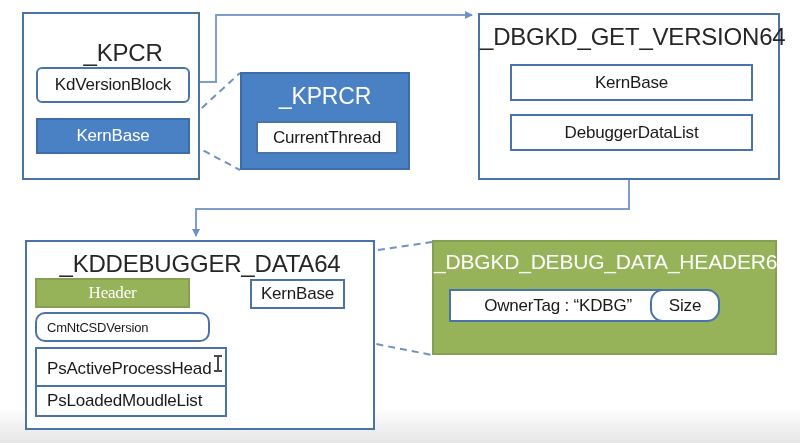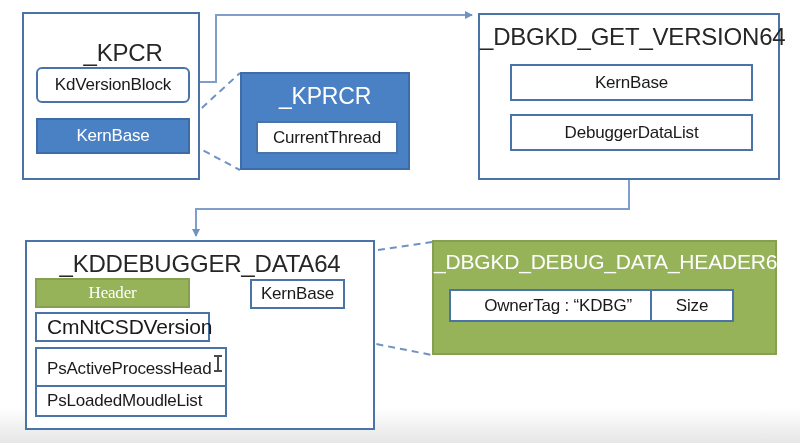--- a/index.html
+++ b/index.html
@@ -144,26 +144,26 @@
 
   <div class="box" style="left:478px; top:13px; width:302px; height:167px;">
     <div class="box-title" style="top:8px; font-size:24px;">_DBGKD_GET_VERSION64</div>
     <div class="field" style="left:30px; top:49px; width:243px; height:37px; font-size:17px;">KernBase</div>
     <div class="field" style="left:30px; top:99px; width:243px; height:37px; font-size:17px;">DebuggerDataList</div>
   </div>
 
   <div class="box" style="left:25px; top:240px; width:350px; height:190px;">
     <div class="box-title" style="top:8px; font-size:24px;">_KDDEBUGGER_DATA64</div>
     <div class="field fill-green" style="left:8px; top:36px; width:155px; height:30px; font-size:17px;font-family:Liberation Serif, serif;">Header</div>
-    <div class="field align-left" style="left:8px; top:70px; width:175px; height:30px; font-size:21px;">CmNtCSDVersion</div>
+    <div class="field align-left" style="left:8px; top:70px; width:175px; height:30px; font-size:13px;border-radius:10px;">CmNtCSDVersion</div>
     <div class="field align-left" style="left:8px; top:105px; width:192px; height:44px; font-size:17px;">PsActiveProcessHead</div>
     <div class="field align-left" style="left:8px; top:143px; width:192px; height:32px; font-size:17px;text-align:right;">PsLoadedMoudleList</div>
     <div class="field" style="left:223px; top:37px; width:95px; height:30px; font-size:17px;">KernBase</div>
     <span class="caret" style="left:190px; top:113px;"></span>
   </div>
 
   <div class="box filled-green" style="left:432px; top:240px; width:345px; height:115px;">
     <div class="box-title on-fill" style="top:8px; font-size:21px;">_DBGKD_DEBUG_DATA_HEADER64</div>
     <div class="field" style="left:15px; top:47px; width:218px; height:33px; font-size:17px;">OwnerTag : “KDBG”</div>
-    <div class="field" style="left:216px; top:47px; width:84px; height:33px; font-size:17px;">Size</div>
+    <div class="field" style="left:216px; top:47px; width:70px; height:33px; font-size:17px;border-radius:13px;">Size</div>
   </div>
 
 </div>
 
 </body></html>

